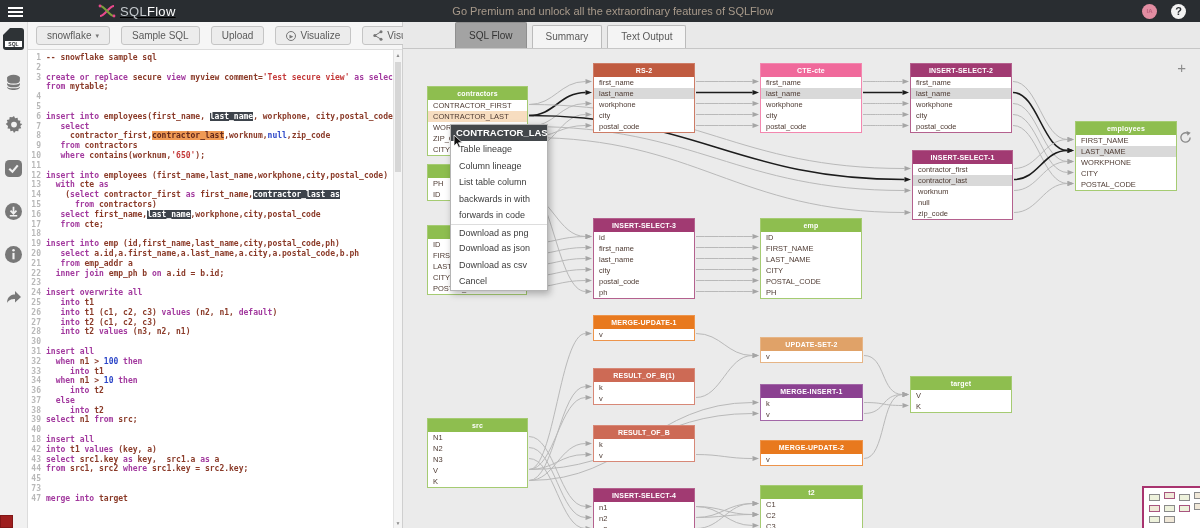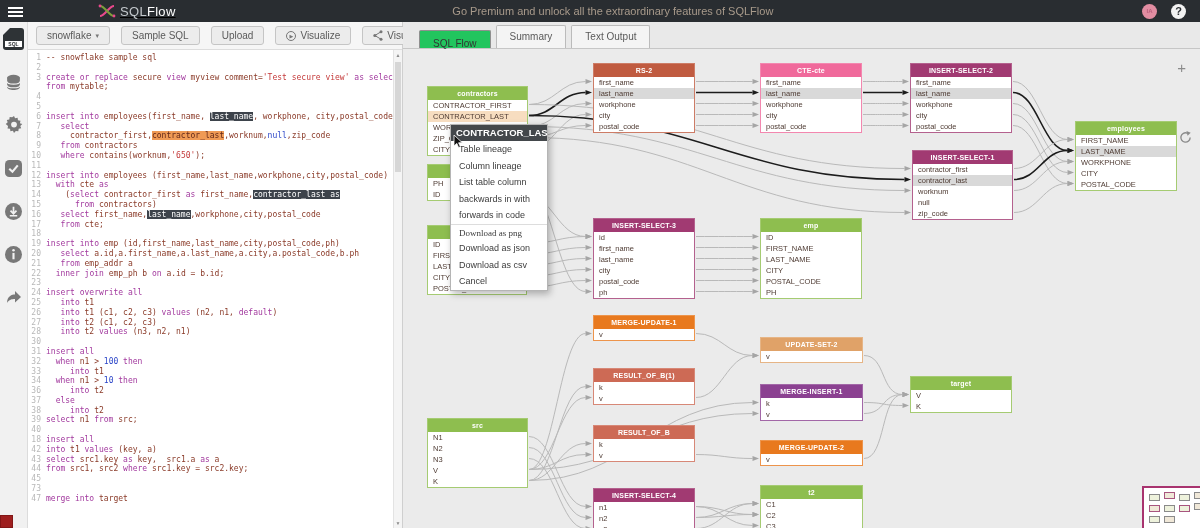--- a/index.html
+++ b/index.html
@@ -33,52 +33,52 @@
   .editor { width:375px; border-right:1px solid #cfcfcf; display:flex; flex-direction:column; background:#fff; }
   .etoolbar { height:28px; background:#f6f6f6; border-bottom:1px solid #ddd;
               display:flex; align-items:center; gap:11px; padding:0 8px; }
   .btn { height:19px; background:#ececec; border:1px solid #c5c5c5; border-radius:3px;
          font-size:10px; color:#5a5a5a; padding:0 10px; display:flex; align-items:center; gap:4px;
          font-family:"Liberation Sans", sans-serif; white-space:nowrap; cursor:pointer; }
   .caret { font-size:7px; color:#777; }
   .play-ic { width:10px; height:10px; border:1px solid #777; border-radius:50%;
              display:inline-flex; align-items:center; justify-content:center; font-size:5px; color:#777; }
   .close-x { margin-left:auto; color:#7a7a7a; font-size:13px; cursor:pointer; padding:0 2px; }
-  .code-area { position:relative; flex:1; overflow:hidden; background:#fff; }
+  .code-area { position:relative; flex:1; overflow:hidden; background:#fff;font-weight:bold; }
   .code-lines { position:absolute; left:0; top:3px; right:9px; }
   .crow { white-space:pre; height:9.8px; line-height:9.8px;
           font-family:"DejaVu Sans Mono", monospace; font-size:8px; }
   .cnum { display:inline-block; width:18px; text-align:right; padding-right:5px; color:#b8b8b8; }
   .c-p { color:#8a3a28; } .c-k { color:#a2399e; } .c-s { color:#c43a3a; } .c-b { color:#2c46c8; }
   .c-hd { background:#3d434b; color:#fff; } .c-ho { background:#ef9a55; color:#63281a; }
   .vscroll { position:absolute; right:0; top:0; bottom:0; width:9px; background:#f4f4f4; border-left:1px solid #e3e3e3; }
   .vs-arrow { position:absolute; left:0; right:0; text-align:center; font-size:5px; color:#8a8a8a; }
   .vs-thumb { position:absolute; left:1px; right:1px; top:12px; height:110px; background:#d6d6d6; }
   
   .rpanel { flex:1; min-width:0; display:flex; flex-direction:column; background:#ebebeb; }
   .tabbar { height:27px; background:#e9e9e9; border-bottom:1px solid #c6c6c6;
             display:flex; align-items:flex-end; padding-left:16px; gap:5px; }
   .tab { height:23px; line-height:22px; padding:0 13px; font-size:10px; color:#5a5a5a;
          background:#f4f4f4; border:1px solid #bbb; border-bottom:none; border-radius:2px 2px 0 0; cursor:pointer; }
-  .tab.active { background:#22c55e; border-color:#8f8f8f; color:#333; height:18px; line-height:25px; }
+  .tab.active { background:#a3a3a3; border-color:#8f8f8f; color:#333; height:26px; line-height:25px;margin-left:36px; }
   .canvas { position:relative; flex:1; overflow:hidden; }
   .edges { position:absolute; left:0; top:0; }
   .node { position:absolute; background:#fff; z-index:2; }
   .node-h { height:13px; line-height:13px; text-align:center; color:#fff;
             font-size:7px; font-weight:bold; letter-spacing:.2px; }
   .node-r { height:11px; line-height:11px; font-size:7.5px; color:#4e3b33; padding-left:5px;
             overflow:hidden; white-space:nowrap; }
   .hl-g { background:#d9d9d9; } .hl-o { background:#f7ddc0; }
   
   .cmenu { position:absolute; width:98px; background:#fff; border:1px solid #b5b5b5;
            box-shadow:2px 3px 7px rgba(0,0,0,.28); z-index:10; }
   .cm-title { background:#43474b; color:#fff; font-size:9.5px; font-weight:bold;
               padding:0 5px; height:16px; line-height:16px; white-space:nowrap; overflow:hidden; }
   .cm-item { height:16.5px; line-height:16.5px; font-size:9px; color:#3c3c3c; padding:0 8px; cursor:pointer; }
-  .cm-item.sep { border-top:1px solid #ddd;font-family:Liberation Serif, serif; }
+  .cm-item.sep { border-top:1px solid #ddd; }
   .cursor { position:absolute; z-index:12; }
   
   .ctl { position:absolute; color:#8b8b8b; z-index:3; cursor:pointer; }
   .ctl.plus { font-size:15px; } 
   .minimap { position:absolute; width:62px; height:48px; background:#fff;
              border:2px solid #a8336f; z-index:5; }
   .mm-cell { position:absolute; width:11px; height:7px; }
   .corner-red { position:absolute; left:0; bottom:0; width:13px; height:13px;
                 background:#9e1f1f; border:1px solid #821717; z-index:30; }
 </style>

